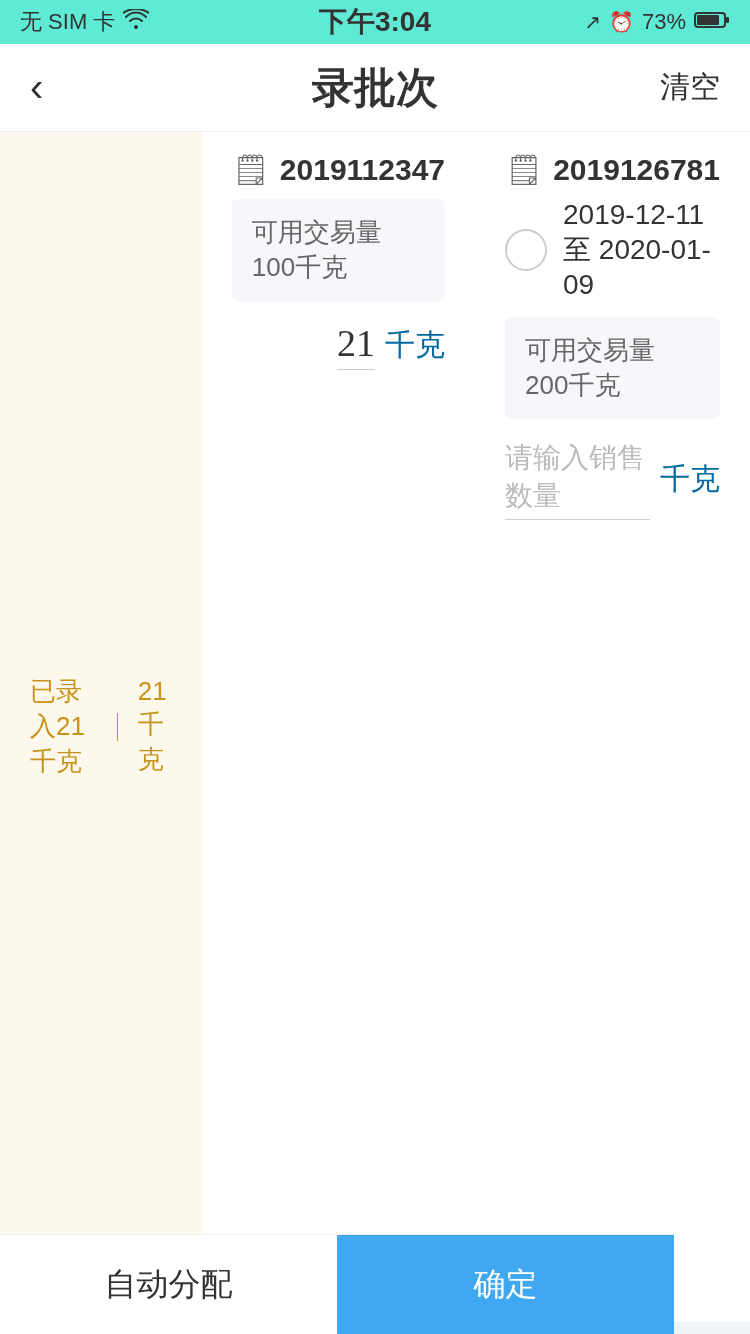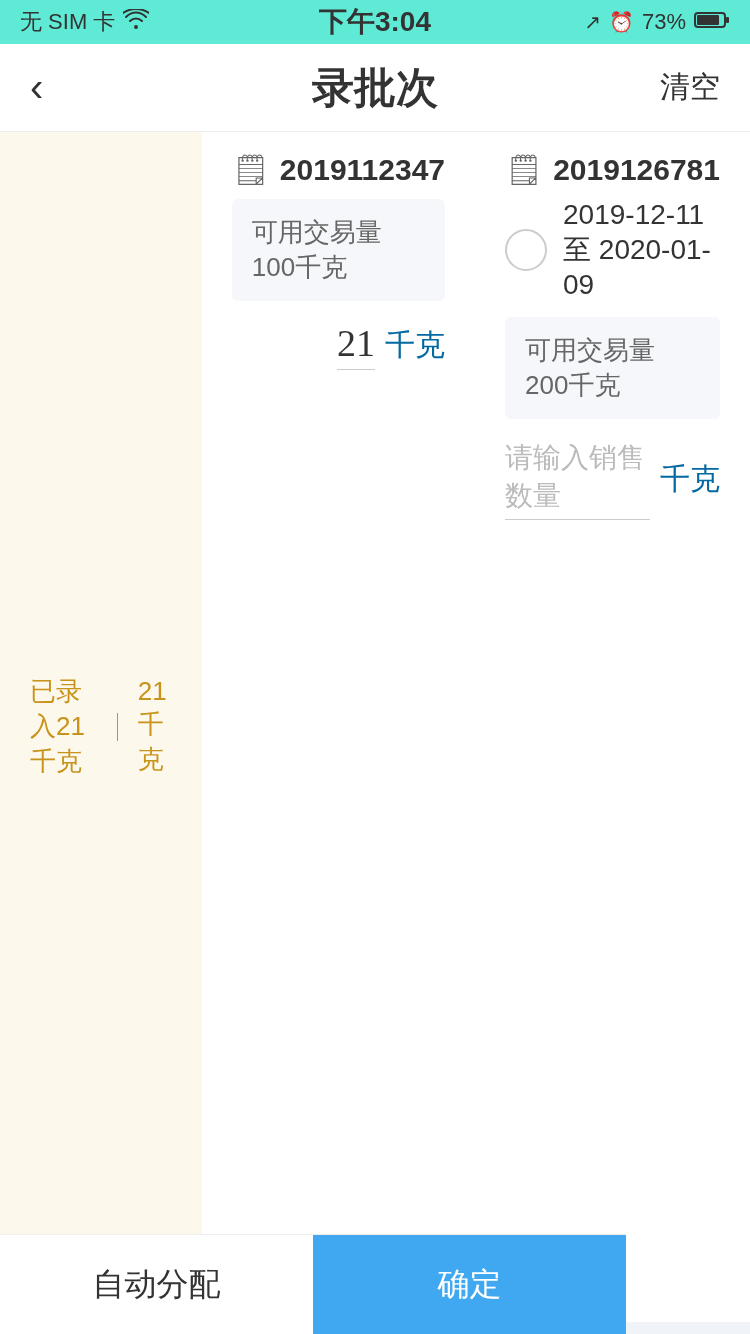--- a/index.html
+++ b/index.html
@@ -180,21 +180,21 @@
     .batch-separator {
       height: 20px;
       background: #f0f3f8;
     }
 
     
     .bottom-bar {
       position: fixed;
       bottom: 0;
       left: 0;
-      width: 626px;
+      width: 674px;
       height: 100px;
       display: flex;
       background: #fff;
       border-top: 1px solid #eee;
     }
     .btn-auto {
       flex: 1;
       display: flex;
       align-items: center;
       justify-content: center;

